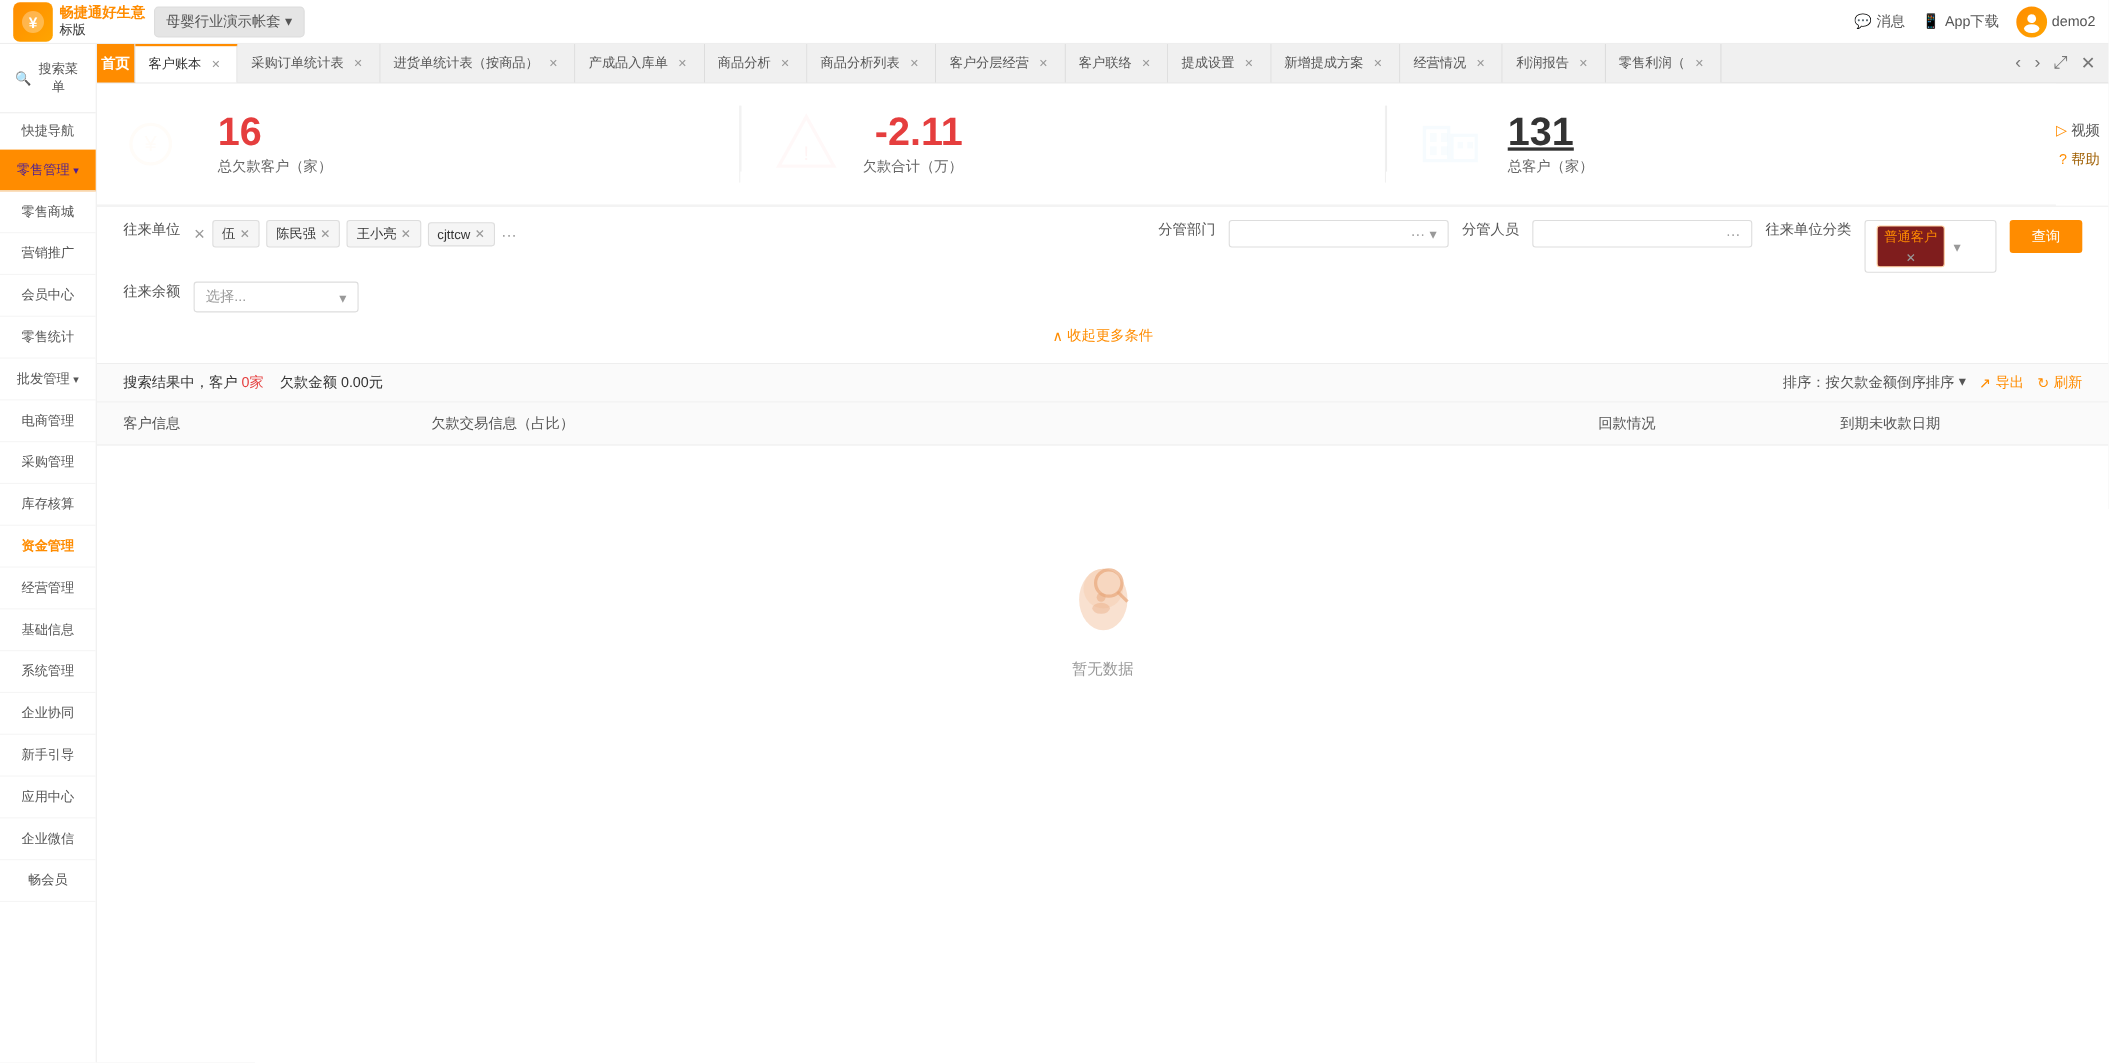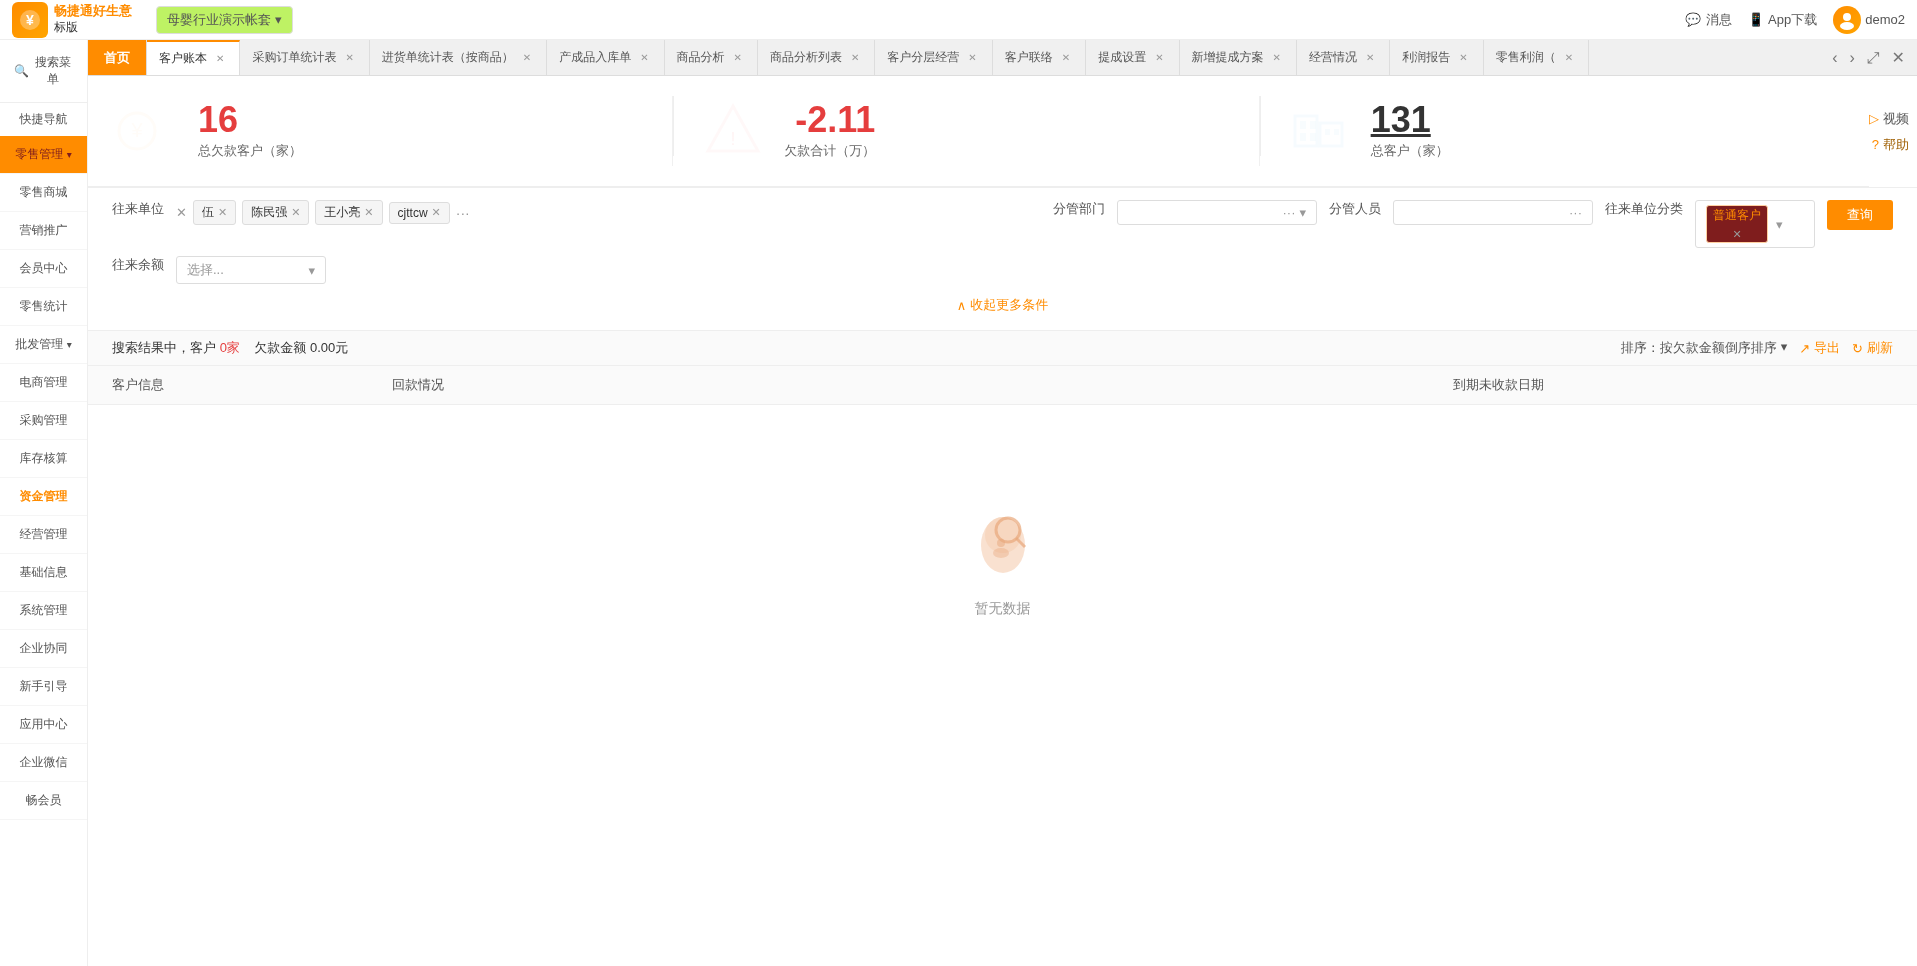--- a/index.html
+++ b/index.html
@@ -13,38 +13,38 @@
     .content-area { flex: 1; display: flex; flex-direction: column; overflow: hidden; }
     .tab-bar { height: 36px; background: #f0f0f0; display: flex; align-items: center; border-bottom: 1px solid #ddd; overflow: hidden; }
     .main-content { flex: 1; overflow-y: auto; background: #fff; }
 
     
     .top-bar-left { display: flex; align-items: center; gap: 8px; }
     .logo { display: flex; align-items: center; gap: 6px; }
     .logo-icon { width: 36px; height: 36px; background: linear-gradient(135deg, #ff8c00, #ffa500); border-radius: 6px; display: flex; align-items: center; justify-content: center; color: white; font-size: 16px; }
     .logo-text { font-size: 12px; color: #333; line-height: 1.3; }
     .logo-text .main { font-weight: bold; color: #ff8c00; font-size: 13px; }
-    .demo-select { display: flex; align-items: center; gap: 4px; padding: 4px 10px; border: 1px solid #ddd; border-radius: 4px; cursor: pointer; font-size: 13px; color: #555; background: #bef264; margin-left: 16px; }
+    .demo-select { display: flex; align-items: center; gap: 4px; padding: 4px 10px; border: 1px solid #ddd; border-radius: 4px; cursor: pointer; font-size: 13px; color: #555; background: #e5e5e5; margin-left: 0; }
     .top-bar-right { display: flex; align-items: center; gap: 16px; }
     .top-right-item { display: flex; align-items: center; gap: 4px; font-size: 13px; color: #555; cursor: pointer; }
     .avatar { width: 28px; height: 28px; border-radius: 50%; background: linear-gradient(135deg, #ff8c00, #ffa500); display: flex; align-items: center; justify-content: center; color: white; font-size: 12px; }
 
     
     .sidebar-search { padding: 8px; border-bottom: 1px solid #eee; }
     .sidebar-search-btn { width: 100%; padding: 6px; background: #fff; border: none; cursor: pointer; font-size: 12px; color: #555; display: flex; align-items: center; justify-content: center; gap: 4px; }
     .sidebar-nav-item { padding: 10px 8px; text-align: center; font-size: 12px; color: #555; cursor: pointer; border-bottom: 1px solid #f5f5f5; }
-    .sidebar-nav-item.active { background: #ff8c00; color: #7f1d1d; }
+    .sidebar-nav-item.active { background: #ff8c00; color: #4c1d95; }
     .sidebar-nav-item.active-parent { color: #ff8c00; font-weight: bold; }
     .sidebar-quick { padding: 8px; font-size: 12px; color: #555; text-align: center; cursor: pointer; }
 
     
     .tab-item { height: 36px; padding: 0 12px; display: flex; align-items: center; gap: 6px; border-right: 1px solid #ddd; font-size: 12px; color: #555; cursor: pointer; white-space: nowrap; background: #f0f0f0; }
     .tab-item.active { background: #fff; color: #333; border-top: 2px solid #ff8c00; }
     .tab-close { font-size: 10px; color: #999; cursor: pointer; padding: 1px 3px; border-radius: 2px; }
-    .tab-home { padding: 0 16px; color: #fff; background: #ff8c00; font-size: 13px; font-weight: bold; }
+    .tab-home { padding: 0 4px; color: #fff; background: #ff8c00; font-size: 13px; font-weight: bold; }
     .tab-controls { margin-left: auto; display: flex; align-items: center; gap: 4px; padding: 0 8px; }
     .tab-ctrl-btn { font-size: 16px; color: #777; cursor: pointer; padding: 2px 4px; }
 
     
     .stats-area { display: flex; background: #fff; border-bottom: 1px solid #eee; padding: 20px 24px; gap: 0; }
     .stat-block { flex: 1; display: flex; align-items: center; gap: 16px; border-right: 1px solid #f0f0f0; padding: 0 24px; }
     .stat-block:first-child { padding-left: 0; }
     .stat-block:last-child { border-right: none; }
     .stat-icon { width: 70px; height: 70px; display: flex; align-items: center; justify-content: center; opacity: 0.15; }
     .stat-icon svg { width: 60px; height: 60px; }
@@ -419,20 +419,21 @@
             </div>
             <div class="action-btn">
               <span>↻</span>
               <span>刷新</span>
             </div>
           </div>
         </div>
 
         <div class="table-header">
           <div>客户信息</div>
+          <div>欠款交易信息（占比）</div>
           <div>回款情况</div>
           <div>到期未收款日期</div>
         </div>
 
         <div class="empty-area">
           <div>
             <svg width="100" height="100" viewBox="0 0 100 100">
 
               <ellipse cx="50" cy="60" rx="22" ry="28" fill="#f5cdb0" opacity="0.6"></ellipse>
               <circle cx="50" cy="50" r="18" fill="#f5cdb0" opacity="0.5"></circle>

